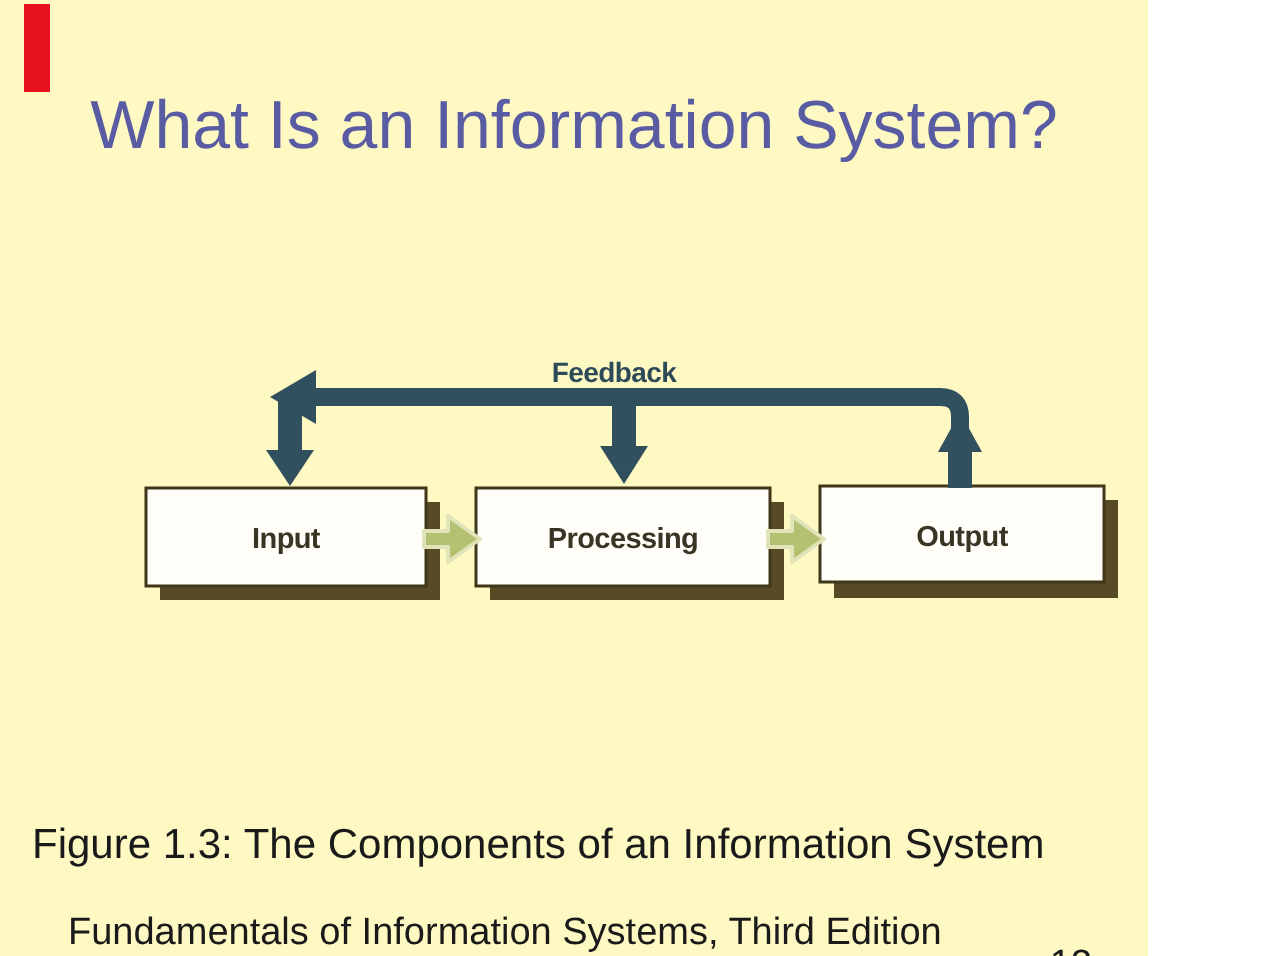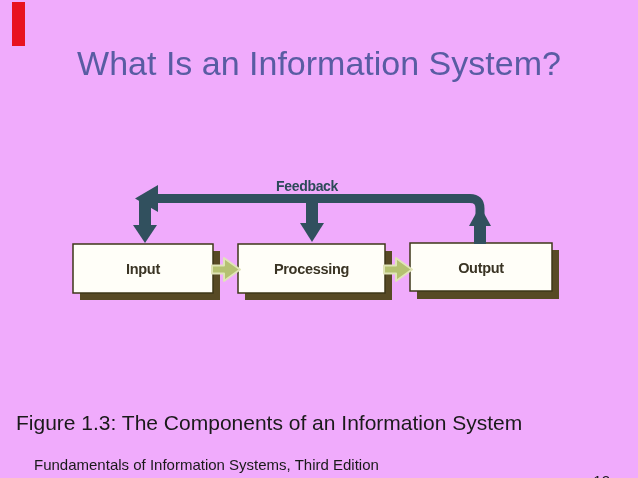--- a/index.html
+++ b/index.html
@@ -1,22 +1,23 @@
 <!DOCTYPE html>
 <html><head>
 <meta charset="utf-8">
 <style>
   html, body { margin: 0; padding: 0; background: #ffffff; }
   .slide {
     position: relative;
-    width: 638px;
+    width: 536px;
     height: 478px;
-    background: #f0abfc;
+    background: #fef9c3;
     overflow: hidden;
     font-family: "Liberation Sans", "DejaVu Sans", sans-serif;
+    padding-left: 38px;
   }
   .red-bar {
     position: absolute;
     left: 12px;
     top: 2px;
     width: 13px;
     height: 44px;
     background: #e8121f;
   }
   .title {
@@ -48,21 +49,21 @@
     left: 16px;
     top: 411px;
     font-size: 21px;
     color: #1a1a1a;
   }
   .footer {
     position: absolute;
     left: 34px;
     right: 28px;
     top: 456px;
-    font-size: 15px;
+    font-size: 19px;
     color: #1a1a1a;
   }
   .page-num {
     position: absolute;
     right: 0;
     top: 16px;
   }
 </style>
 </head>
 <body>

